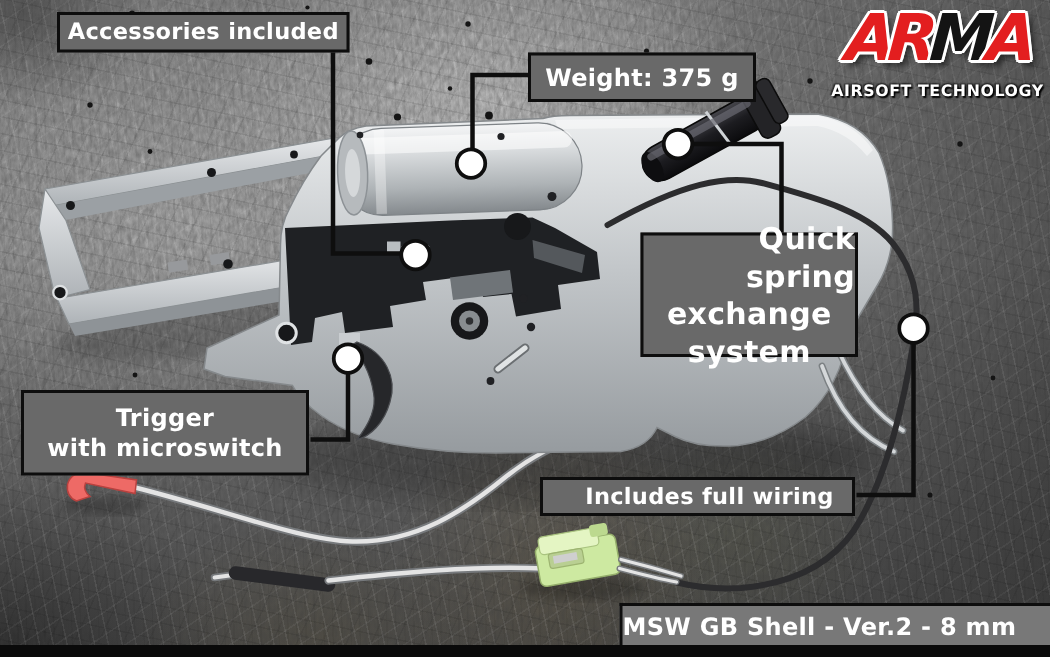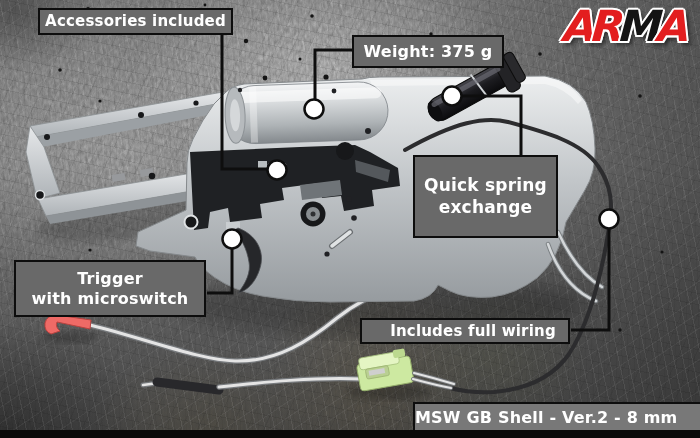--- a/index.html
+++ b/index.html
@@ -38,21 +38,21 @@
   
   .callout-label{
     position:absolute;box-sizing:border-box;
     background:#696969;border:2.5px solid #0d0d0d;
     color:#fff;font-weight:bold;font-size:15px;line-height:1.25;
     display:flex;flex-direction:column;align-items:center;justify-content:center;
     text-align:right;letter-spacing:.2px;
   }
   .lab-accessories{left:38px;top:8px;width:195px;height:27px;}
   .lab-weight{left:352px;top:35px;width:152px;height:33px;font-size:16px;}
-  .lab-quick{left:413px;top:155px;width:145px;height:83px;font-size:17px;}
+  .lab-quick{left:427px;top:155px;width:145px;height:83px;font-size:20px;}
   .lab-trigger{left:14px;top:260px;width:192px;height:57px;font-size:16px;}
   .lab-wiring{left:360px;top:318px;width:210px;height:26px;padding-left:16px;}
   
   .model-plate{
     position:absolute;left:413px;top:402px;right:0;height:30px;box-sizing:border-box;
     background:#787878;border:2.5px solid #0d0d0d;border-right:none;
     color:#fff;font-weight:bold;font-size:16px;
     display:flex;align-items:center;letter-spacing:.2px;
   }
   .bottom-bar{position:absolute;left:0;right:0;bottom:0;height:8px;background:#0a0a0a;}
@@ -280,31 +280,33 @@
 
   <div class="callout-label lab-accessories">
     <span>Accessories included</span>
   </div>
   <div class="callout-label lab-weight">
     <span>Weight: 375 g</span>
   </div>
   <div class="callout-label lab-quick">
     <span>Quick spring</span>
     <span>exchange</span>
+    <span>system</span>
   </div>
   <div class="callout-label lab-trigger">
     <span>Trigger</span>
     <span>with microswitch</span>
   </div>
   <div class="callout-label lab-wiring">
     <span>Includes full wiring</span>
   </div>
 
   <div class="logo">
     <div class="logo-word"><span>A</span><span>R</span><span class="letter-m">M</span><span>A</span></div>
+    <div class="logo-tag">AIRSOFT TECHNOLOGY</div>
   </div>
 
   <div class="model-plate">
     <span>MSW GB Shell - Ver.2 - 8 mm</span>
   </div>
   <div class="bottom-bar"></div>
 
 </div>
 
 </body></html>

